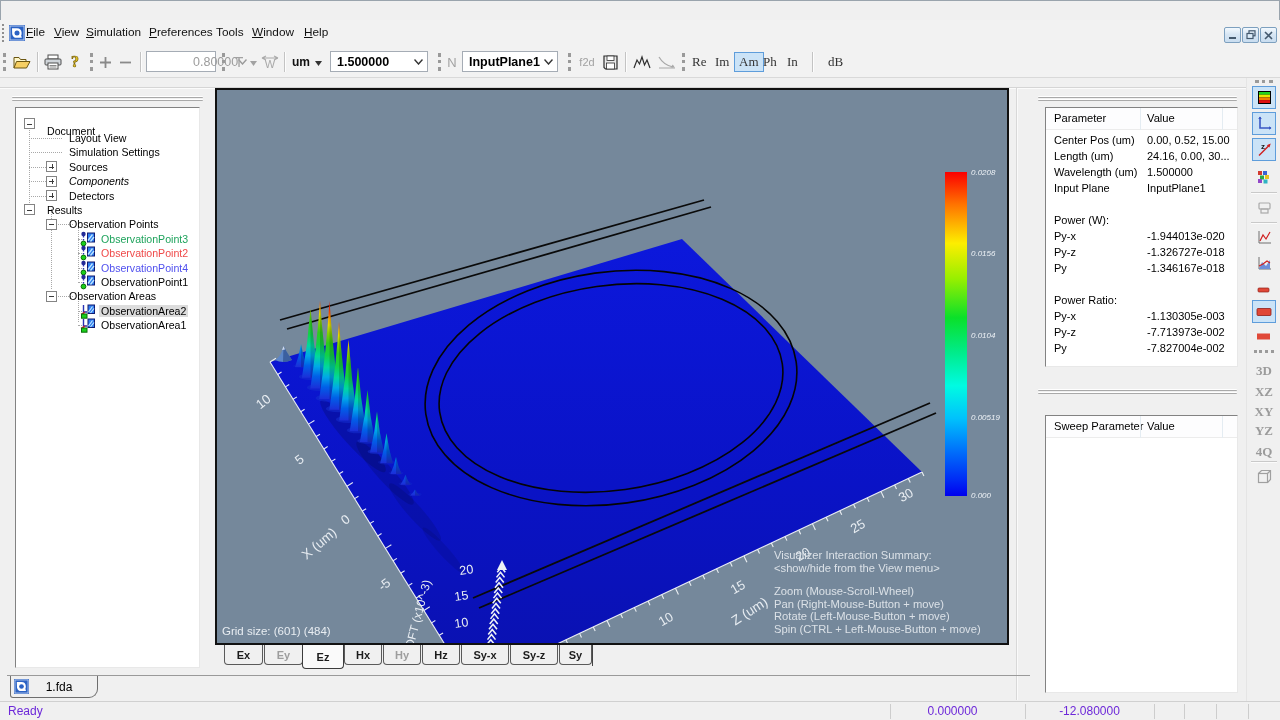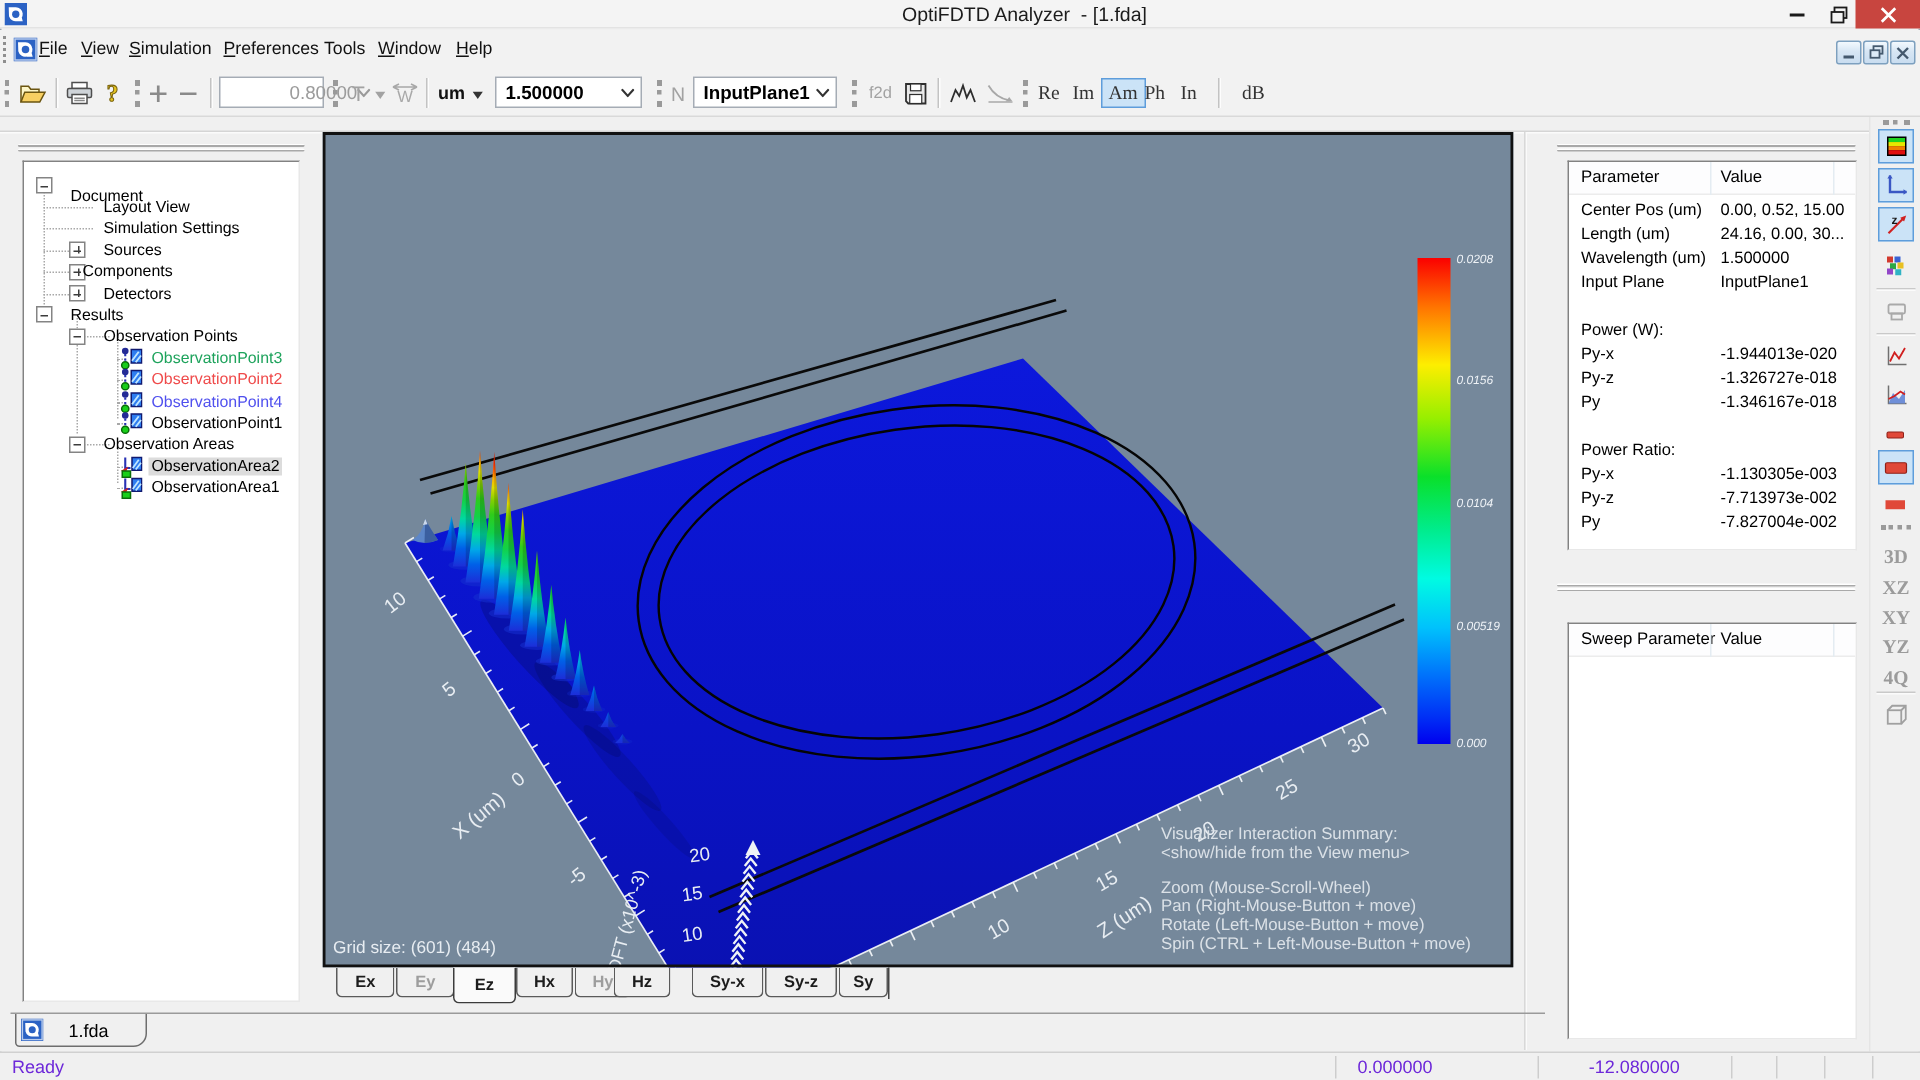--- a/index.html
+++ b/index.html
@@ -109,44 +109,20 @@
   #statusbar { position:absolute; left:0; top:701px; width:1280px; height:19px; background:#f0f0f0;
                border-top:1px solid #d0d0d0; font-size:12px; color:#6d28d9; }
   .sbsep { position:absolute; top:2px; height:15px; width:1px; background:#cdcdcd; }
   .sbtext { position:absolute; top:2px; }
 </style>
 </head>
 <body>
 
 <div id="app">
 
-  <div id="titlebar">
-    <svg id="app-icon-title" viewBox="0 0 16 16">
-      <rect x="0" y="0" width="16" height="16" fill="#2b62c4"></rect>
-      <path d="M3 3 L8 3 A5 5 0 1 1 3.2 9.5 Z M13 13 L8.5 13 L12 9.5 Z" fill="#ffffff"></path>
-      <circle cx="8" cy="8" r="2.6" fill="#2b62c4"></circle>
-    </svg>
-    <div id="title-text">OptiFDTD Analyzer  - [1.fda]</div>
-    <div id="btn-minimize" class="capbtn">
-      <svg width="11" height="11" viewBox="0 0 11 11">
-          <rect x="0" y="5" width="10" height="2" fill="#1a1a1a"></rect>
-        </svg>
-    </div>
-    <div id="btn-maximize" class="capbtn">
-      <svg width="12" height="12" viewBox="0 0 12 12">
-        <rect x="3" y="1" width="8" height="7" fill="none" stroke="#1a1a1a" stroke-width="1.2"></rect>
-        <rect x="1" y="4" width="8" height="7" fill="#f4f4f4" stroke="#1a1a1a" stroke-width="1.2"></rect>
-      </svg>
-    </div>
-    <div id="btn-close" class="capbtn">
-      <svg width="12" height="12" viewBox="0 0 12 12">
-        <path d="M1.5 1.5 L10.5 10.5 M10.5 1.5 L1.5 10.5" stroke="#ffffff" stroke-width="1.8"></path>
-      </svg>
-    </div>
-  </div>
 
   <div id="menubar">
     <div class="vgrip abs" style="left:2px;top:4px;height:18px;"></div>
     <svg id="app-icon-menu" viewBox="0 0 16 16">
       <rect x="0" y="0" width="16" height="16" fill="#2b62c4"></rect>
       <rect x="1" y="1" width="14" height="14" fill="none" stroke="#b9ccec" stroke-width="1"></rect>
       <path d="M3 3.2 L8 3.2 A4.8 4.8 0 1 1 3.2 9.2 Z M12.8 12.8 L8.6 12.8 L11.9 9.6 Z" fill="#ffffff"></path>
       <circle cx="8" cy="8" r="2.5" fill="#2b62c4"></circle>
     </svg>
     <div id="menu-items">
@@ -347,21 +323,21 @@
           <i class="h"></i>
           <i class="v"></i>
         </div>
         <div class="trow" style="left: 51px; top: 51.7px;">
           <span class="tlabel">Sources</span>
         </div>
         <div class="expbox" style="left: 30px; top: 67.6px;">
           <i class="h"></i>
           <i class="v"></i>
         </div>
-        <div class="trow" style="left: 37px; top: 66.1px;">
+        <div class="trow" style="left: 51px; top: 66.1px; font-style: italic;">
           <span class="tlabel">Components</span>
         </div>
         <div class="expbox" style="left: 30px; top: 82px;">
           <i class="h"></i>
           <i class="v"></i>
         </div>
         <div class="trow" style="left: 51px; top: 80.5px;">
           <span class="tlabel">Detectors</span>
         </div>
         <div class="expbox" style="left: 8px; top: 96.4px;">
@@ -621,21 +597,21 @@
       <span class="dtlabel">1.fda</span>
     </div>
 
     <div id="fieldtabs">
       <div id="ftab-endline"></div>
     <div class="ftab" style="left: 7px; width: 39px;">Ex</div>
         <div class="ftab disabled" style="left: 47px; width: 39px;">Ey</div>
         <div class="ftab active" style="left: 85px; width: 42px;">Ez</div>
         <div class="ftab" style="left: 127px; width: 38px;">Hx</div>
         <div class="ftab disabled" style="left: 166px; width: 38px;">Hy</div>
-        <div class="ftab" style="left: 192px; width: 38px;">Hz</div>
+        <div class="ftab" style="left: 205px; width: 38px;">Hz</div>
         <div class="ftab" style="left: 244px; width: 48px;">Sy-x</div>
         <div class="ftab" style="left: 293px; width: 48px;">Sy-z</div>
         <div class="ftab" style="left: 342px; width: 33px;">Sy</div>
       </div>
   </div>
 
   <svg id="scene-svg" width="794" height="557" viewBox="0 0 794 557">
       <defs>
         <linearGradient id="planeg" x1="0" y1="0" x2="0" y2="1">
           <stop offset="0" stop-color="#0c18dc"></stop>
@@ -928,21 +904,21 @@
       <text x="756" y="168" font-size="8" fill="#eef2f6" font-style="italic" font-family="Liberation Sans, sans-serif">0.0156</text>
       <text x="756" y="250" font-size="8" fill="#eef2f6" font-style="italic" font-family="Liberation Sans, sans-serif">0.0104</text>
       <text x="756" y="332" font-size="8" fill="#eef2f6" font-style="italic" font-family="Liberation Sans, sans-serif">0.00519</text>
       <text x="756" y="410" font-size="8" fill="#eef2f6" font-style="italic" font-family="Liberation Sans, sans-serif">0.000</text>
       <rect x="1" y="1" width="792" height="555" fill="none" stroke="#111111" stroke-width="2"></rect>
     </svg>
 
   <div id="statusbar">
     <span class="sbtext" style="left:8px;">Ready</span>
     <span class="sbsep" style="left:890px;"></span>
-    <span class="sbtext" style="left:905px;width:95px;text-align:left;">0.000000</span>
+    <span class="sbtext" style="left:905px;width:95px;text-align:center;">0.000000</span>
     <span class="sbsep" style="left:1025px;"></span>
     <span class="sbtext" style="left:1025px;width:129px;text-align:center;">-12.080000</span>
     <span class="sbsep" style="left:1154px;"></span>
     <span class="sbsep" style="left:1184px;"></span>
     <span class="sbsep" style="left:1216px;"></span>
     <span class="sbsep" style="left:1248px;"></span>
   </div>
 
 </div>
 

